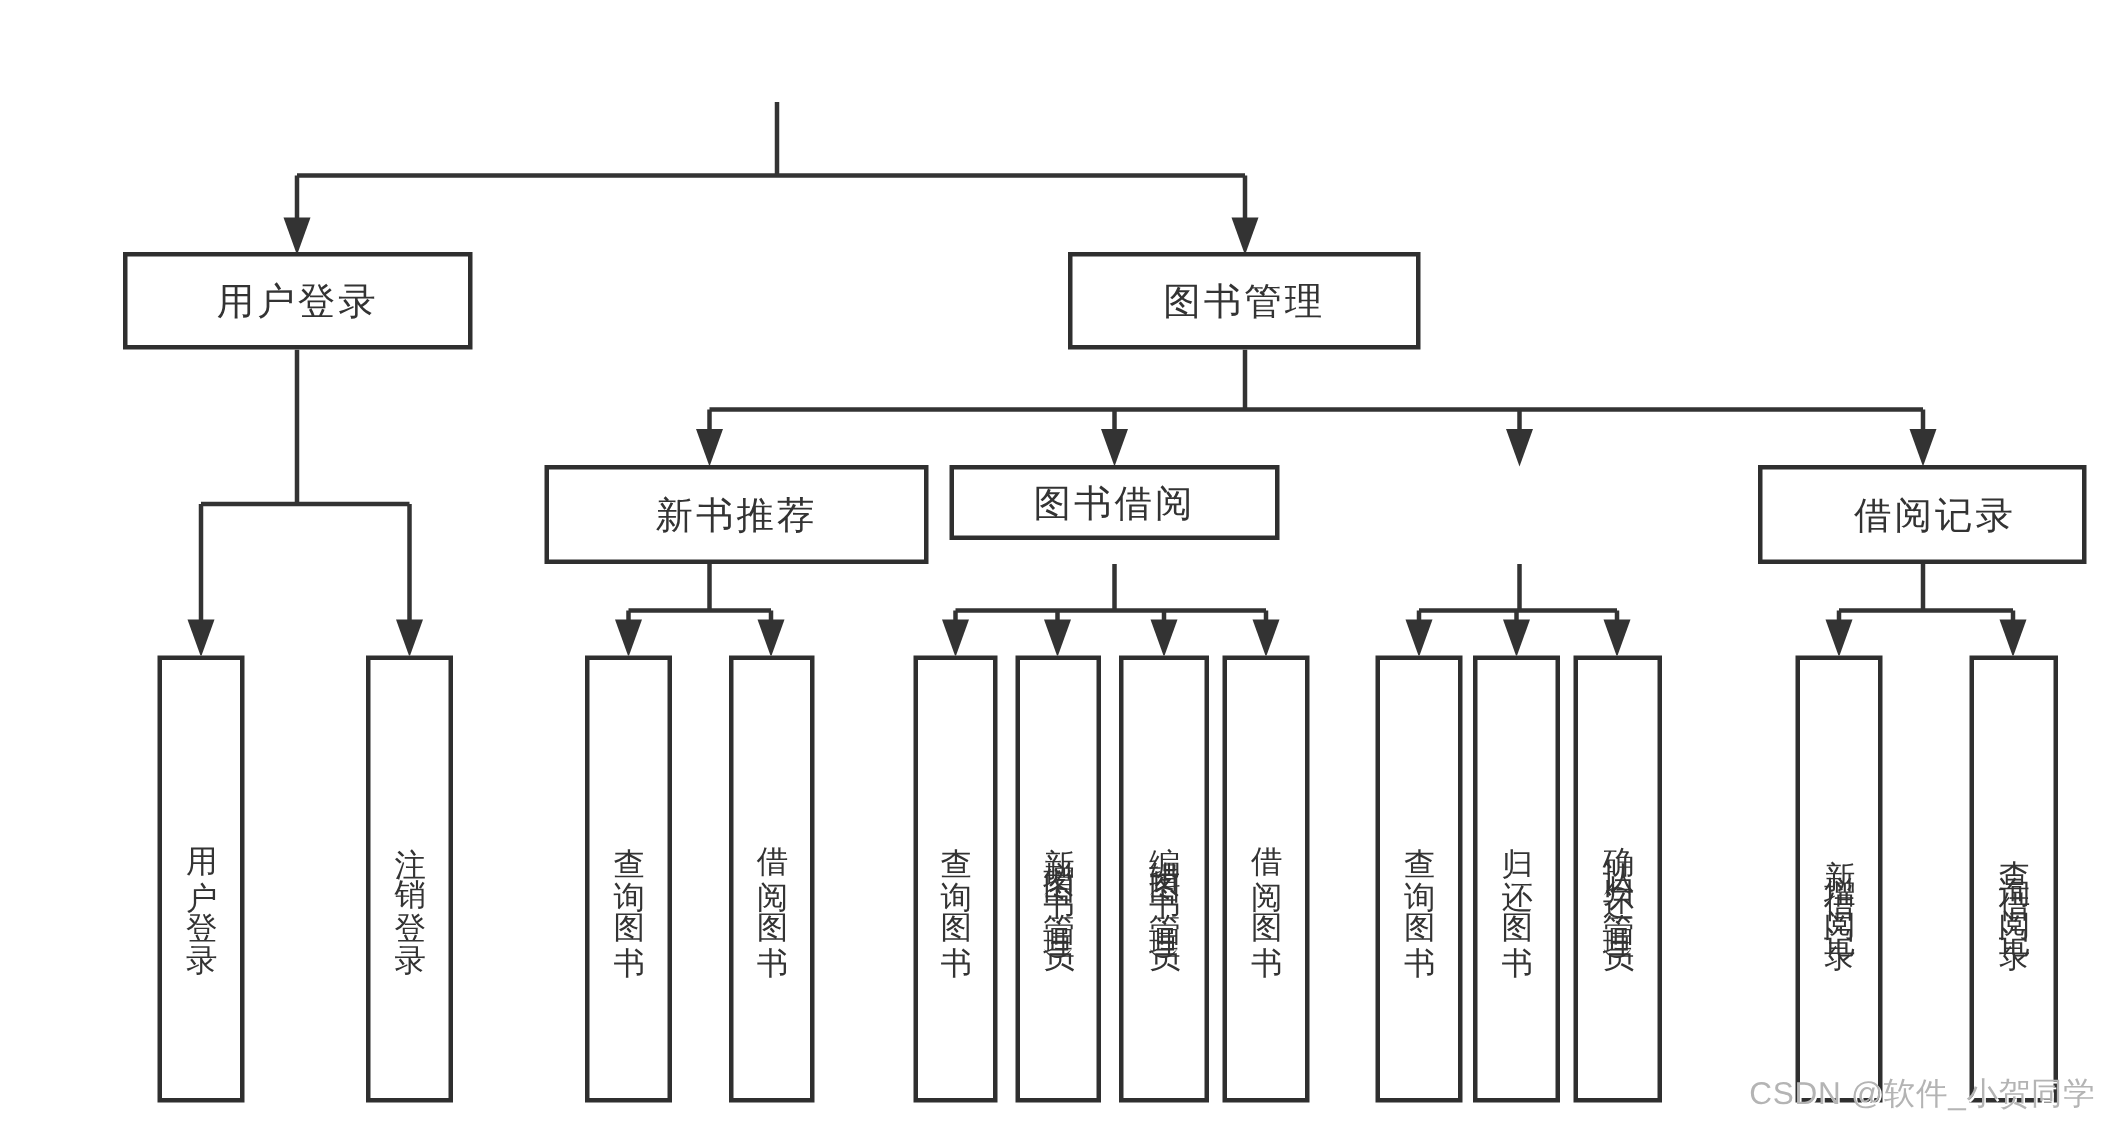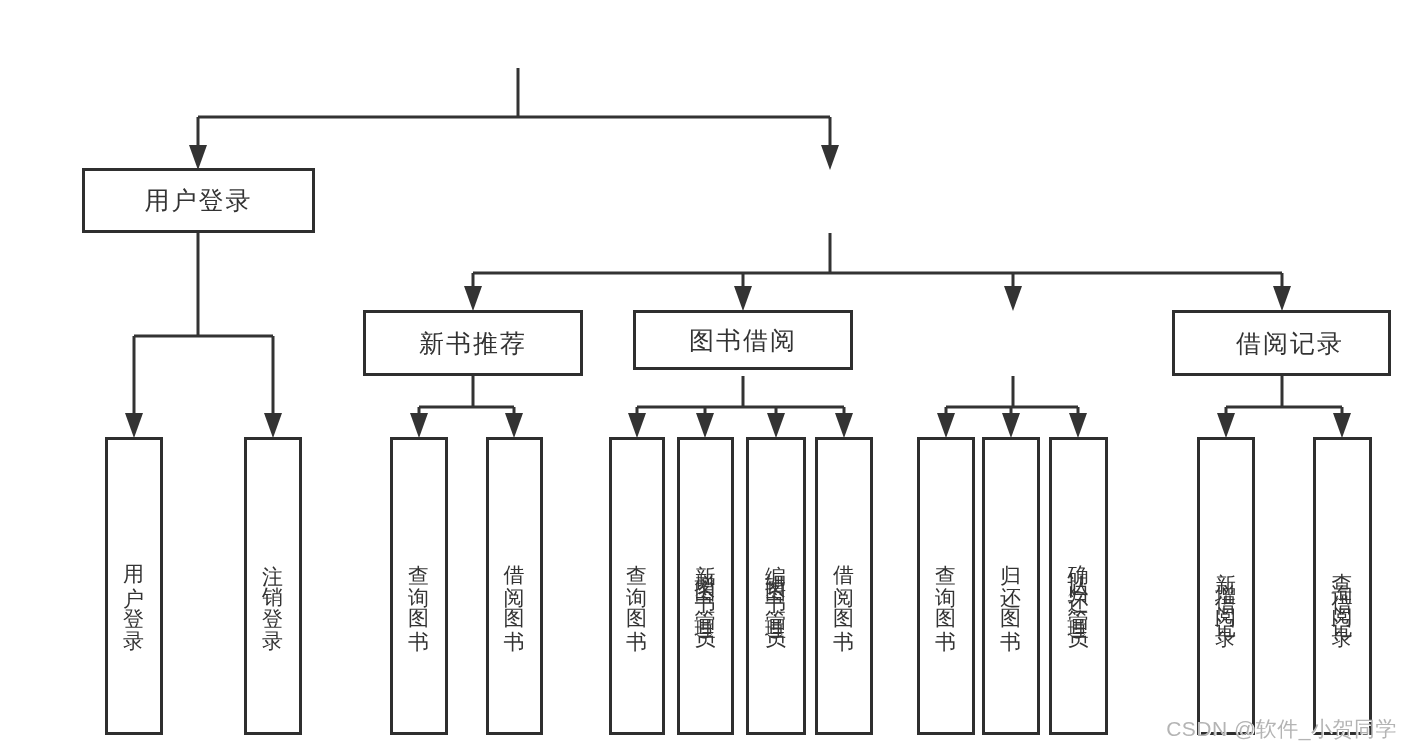--- a/index.html
+++ b/index.html
@@ -139,25 +139,28 @@
       <polygon points="1069,413 1087,413 1078,438"></polygon>
       <polygon points="1217,413 1235,413 1226,438"></polygon>
       <polygon points="1333,413 1351,413 1342,438"></polygon>
     </g>
   </svg>
 
 
   <div class="node" style="left:82px; top:168px; width:233px; height:65px;">
     <span class="hlabel">用户登录</span>
   </div>
-
-  <div class="node" style="left:363px; top:310px; width:220px; height:66px;text-align:right;">
+  <div class="node" style="left:712px; top:168px; width:235px; height:65px;">
+    <span class="hlabel">图书管理</span>
+  </div>
+
+  <div class="node" style="left:363px; top:310px; width:256px; height:66px;text-align:right;">
     <span class="hlabel">新书推荐</span>
   </div>
-  <div class="node" style="left:633px; top:310px; width:220px; height:60px;">
+  <div class="node" style="left:633px; top:310px; width:220px; height:50px;">
     <span class="hlabel">图书借阅</span>
   </div>
   <div class="node" style="left:1172px; top:310px; width:219px; height:66px;padding-left:17px;">
     <span class="hlabel">借阅记录</span>
   </div>
 
   <div class="vnode" style="left:105px; top:437px; width:58px; height:298px;">
     <span class="vlabel sp-4">用户登录</span>
   </div>
   <div class="vnode" style="left:244px; top:437px; width:58px; height:298px;">

